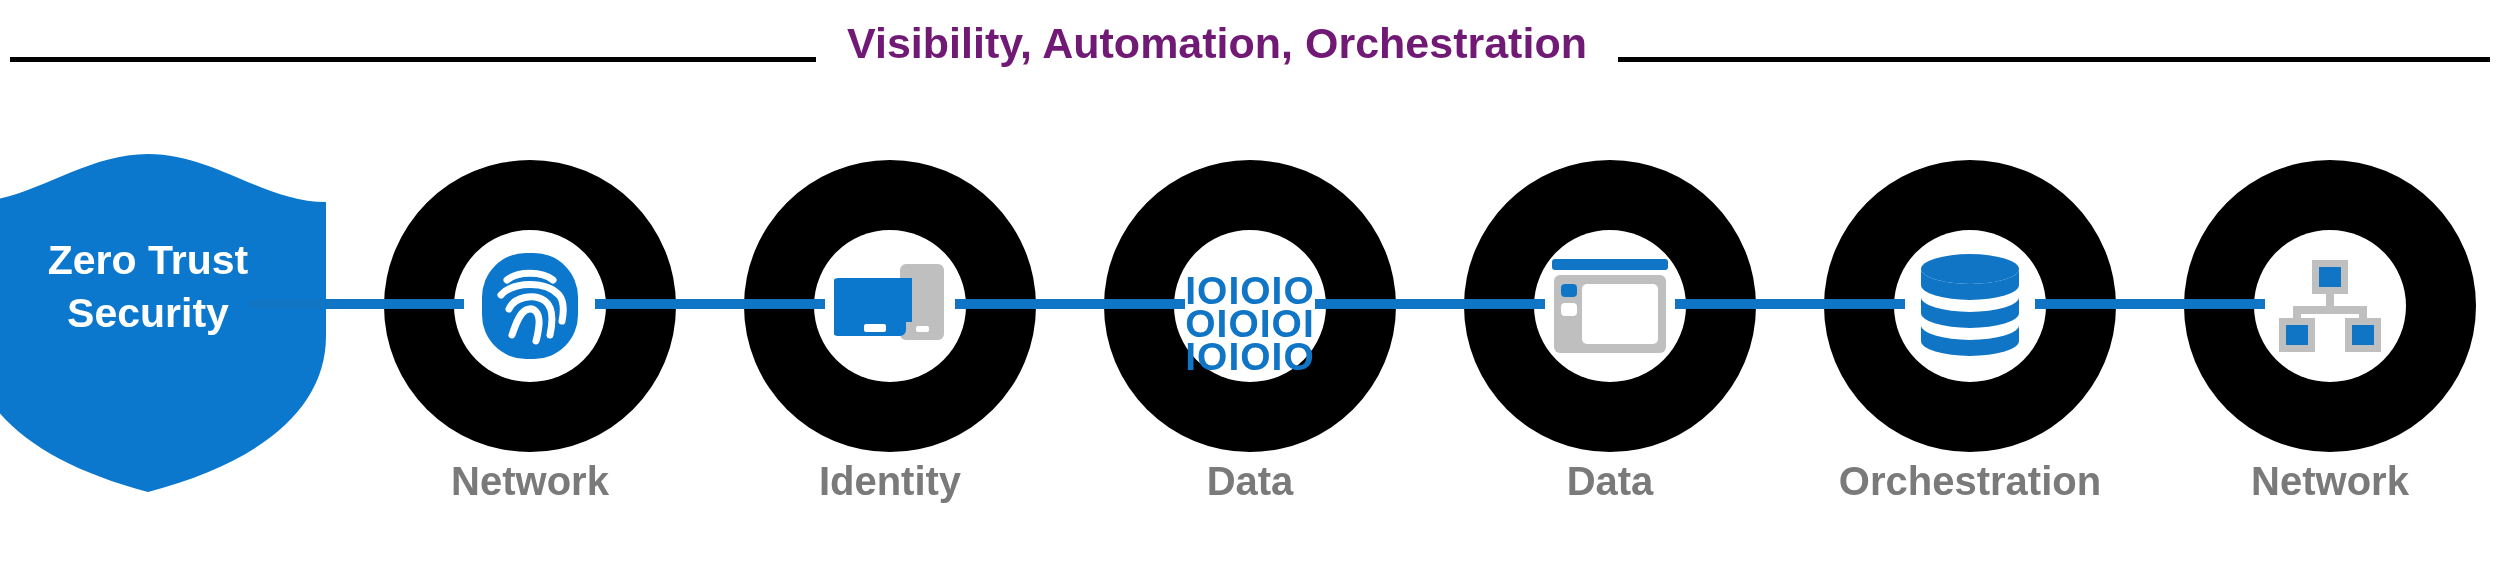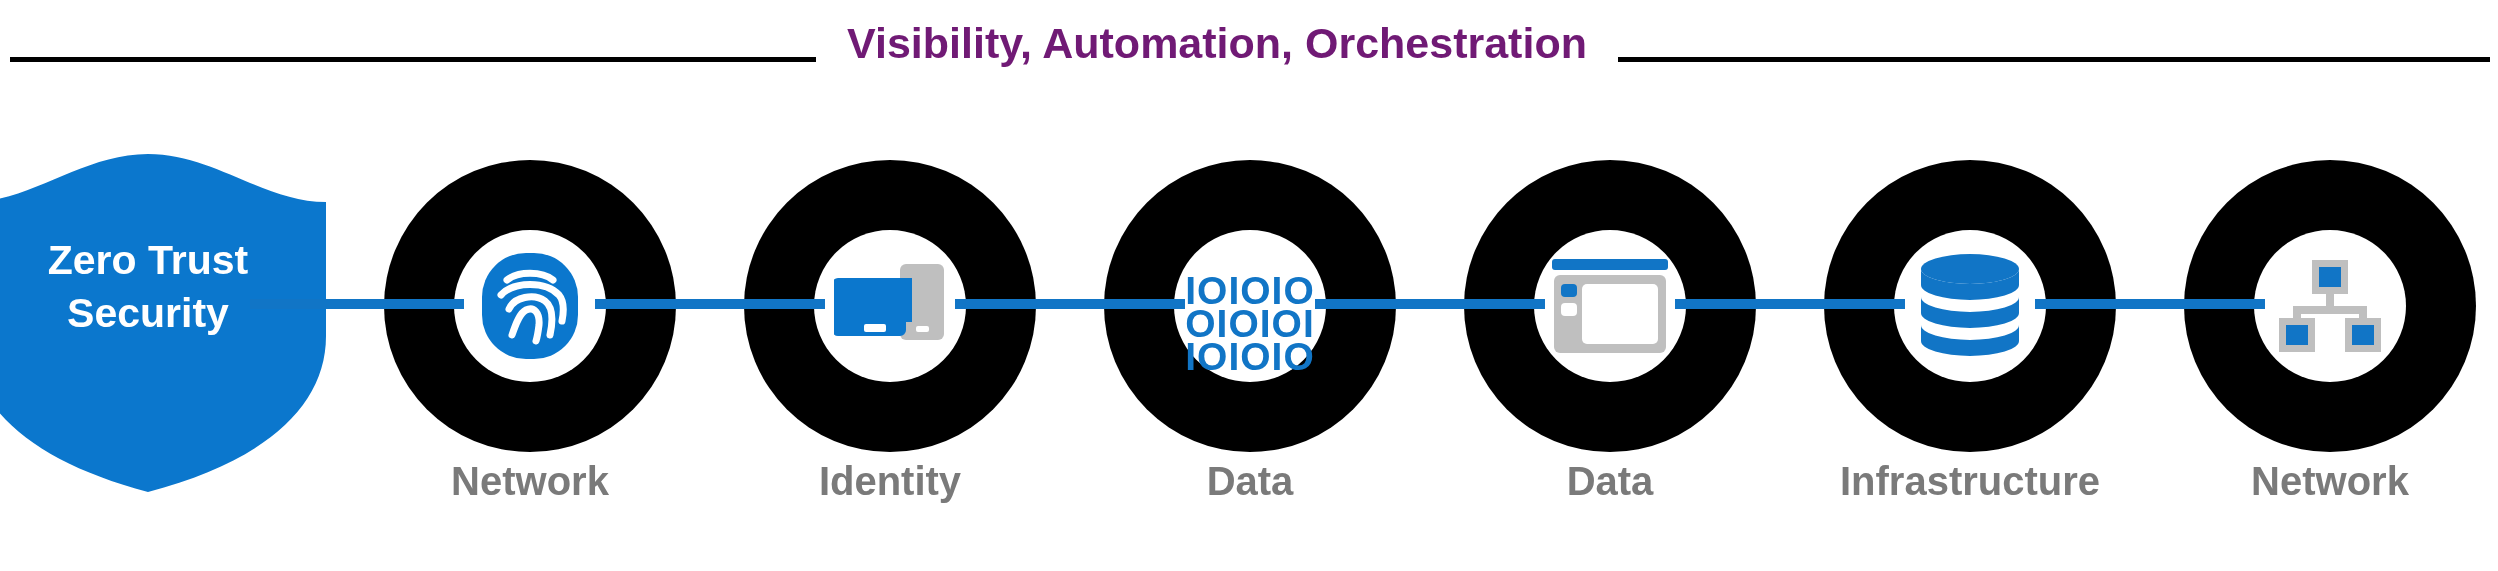--- a/index.html
+++ b/index.html
@@ -214,21 +214,21 @@
       <div class="ring-inner">
         <svg class="icon-svg" width="102" height="106" viewBox="0 0 102 106">
           <g fill="#1175c6">
             <ellipse cx="51" cy="16" rx="49" ry="15"></ellipse>
             <path d="M2,16 v16 a49,15 0 0 0 98,0 v-16 a49,15 0 0 1 -98,0 z"></path>
             <path d="M2,44 v16 a49,15 0 0 0 98,0 v-16 a49,15 0 0 1 -98,0 z"></path>
             <path d="M2,72 v16 a49,15 0 0 0 98,0 v-16 a49,15 0 0 1 -98,0 z"></path>
           </g>
         </svg>
       </div>
-      <div class="pillar-label">Infrastructure</div>
+      <div class="pillar-label">Orchestration</div>
     </div>
 
     <div class="pillar" style="left:2184px">
       <div class="ring"></div>
       <div class="ring-inner">
         <svg class="icon-svg" width="106" height="96" viewBox="0 0 106 96">
           <g stroke="#bfbfbf" stroke-width="8" fill="none">
             <path d="M53,36 L53,52"></path>
             <path d="M20,70 L20,52 L86,52 L86,70"></path>
           </g>

